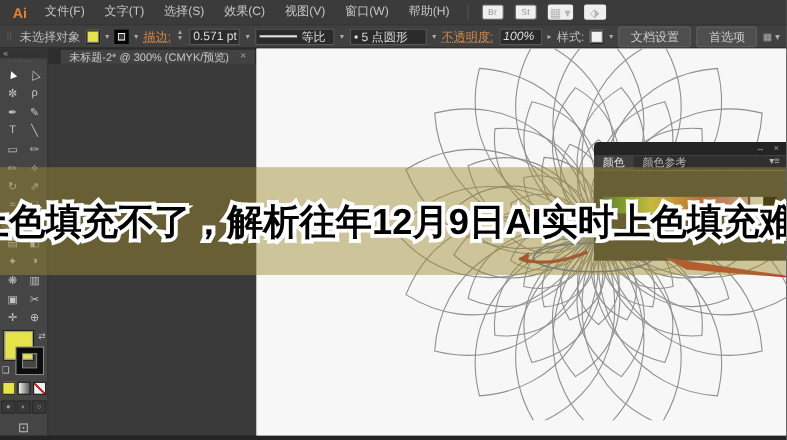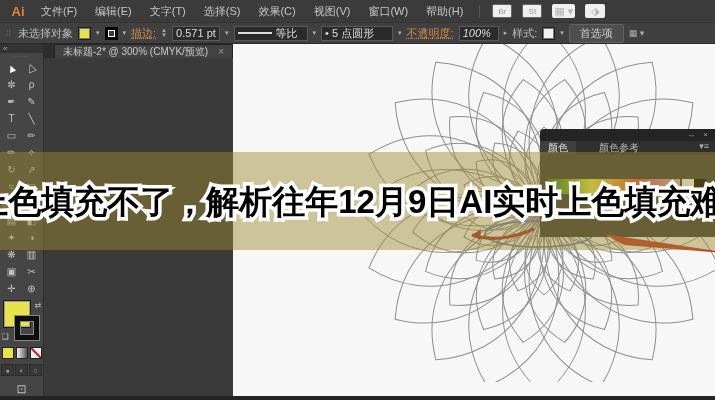--- a/index.html
+++ b/index.html
@@ -73,21 +73,21 @@
   .canvas{flex:1 1 auto; background:#f7f7f7; position:relative; overflow:hidden;}
   .art{position:absolute; left:0; top:0; z-index:1;}
   .red-art{position:absolute; left:0; top:0; z-index:3; pointer-events:none;}
 
   
   .color-panel{position:absolute; right:0; top:85px; width:175px; height:108px; z-index:2;}
   .cp-title{height:12px; background:#242424; border-radius:4px 0 0 0; display:flex;
             justify-content:flex-end; align-items:center; gap:8px; color:#a5a5a5;
             padding:0 7px; font-size:8px;}
   .cp-title button{background:none;border:none;color:#a5a5a5;font-size:8px;line-height:8px;}
-  .cp-tabs{height:14px; background:#2f2f2f; display:flex; align-items:flex-start; color:#b5b5b5; font-size:10px;gap:15px;}
+  .cp-tabs{height:14px; background:#2f2f2f; display:flex; align-items:flex-start; color:#b5b5b5; font-size:10px;}
   .cp-tab{padding:0 8px; display:flex; align-items:center; background:none; border:none; color:#b5b5b5; font-size:10px;}
   .cp-tab.active{background:#3f3f3f; color:#e0e0e0;}
   .cp-menu{margin-left:auto; padding-right:6px; font-size:9px; color:#b5b5b5; background:none; border:none;}
   .cp-body{height:82px; background:#3a3a3a; position:relative;}
   .spectrum{position:absolute; left:8px; top:24px; width:132px; height:15px;}
   .spec-end{position:absolute; left:142px; top:24px; width:24px; height:15px; display:flex;}
   .spec-white{flex:1; background:#fff;} .spec-black{flex:1; background:#000;}
 
   
   .banner{position:absolute; left:0; top:152px; width:715px; height:98px; z-index:10;
@@ -102,21 +102,20 @@
 </style>
 </head>
 <body>
 
 <div class="app">
 
   <div class="menubar">
     <div class="logo">Ai</div>
     <div id="menu-items" style="display:flex;">
         <div class="menu-item">文件(F)</div>
-        <div class="menu-item">编辑(E)</div>
         <div class="menu-item">文字(T)</div>
         <div class="menu-item">选择(S)</div>
         <div class="menu-item">效果(C)</div>
         <div class="menu-item">视图(V)</div>
         <div class="menu-item">窗口(W)</div>
         <div class="menu-item">帮助(H)</div>
       </div>
     <div class="mb-sep"></div>
     <div id="menu-icons" style="display:flex;align-items:center;">
         <button class="mb-icon">Br</button>
@@ -146,20 +145,21 @@
     </span>
     <span class="dd">▾</span>
     <span class="field" style="width:72px;">•  5 点圆形</span>
     <span class="dd">▾</span>
     <span class="link">不透明度:</span>
     <span class="field" style="width:40px;font-style:italic;">100%</span>
     <span class="dd">▸</span>
     <span>样式:</span>
     <span class="swatch" id="cb-style" style="background: rgb(242, 242, 242);"></span>
     <span class="dd">▾</span>
+    <button class="cb-btn">文档设置</button>
     <button class="cb-btn">首选项</button>
     <span style="font-size:9px;color:#aaa;">▦ ▾</span>
   </div>
 
   <div class="main">
 
     <div class="toolbar">
       <div class="tb-collapse">«</div>
       <div class="tb-dots">••••••</div>
       <div class="tools" id="tools-grid">

